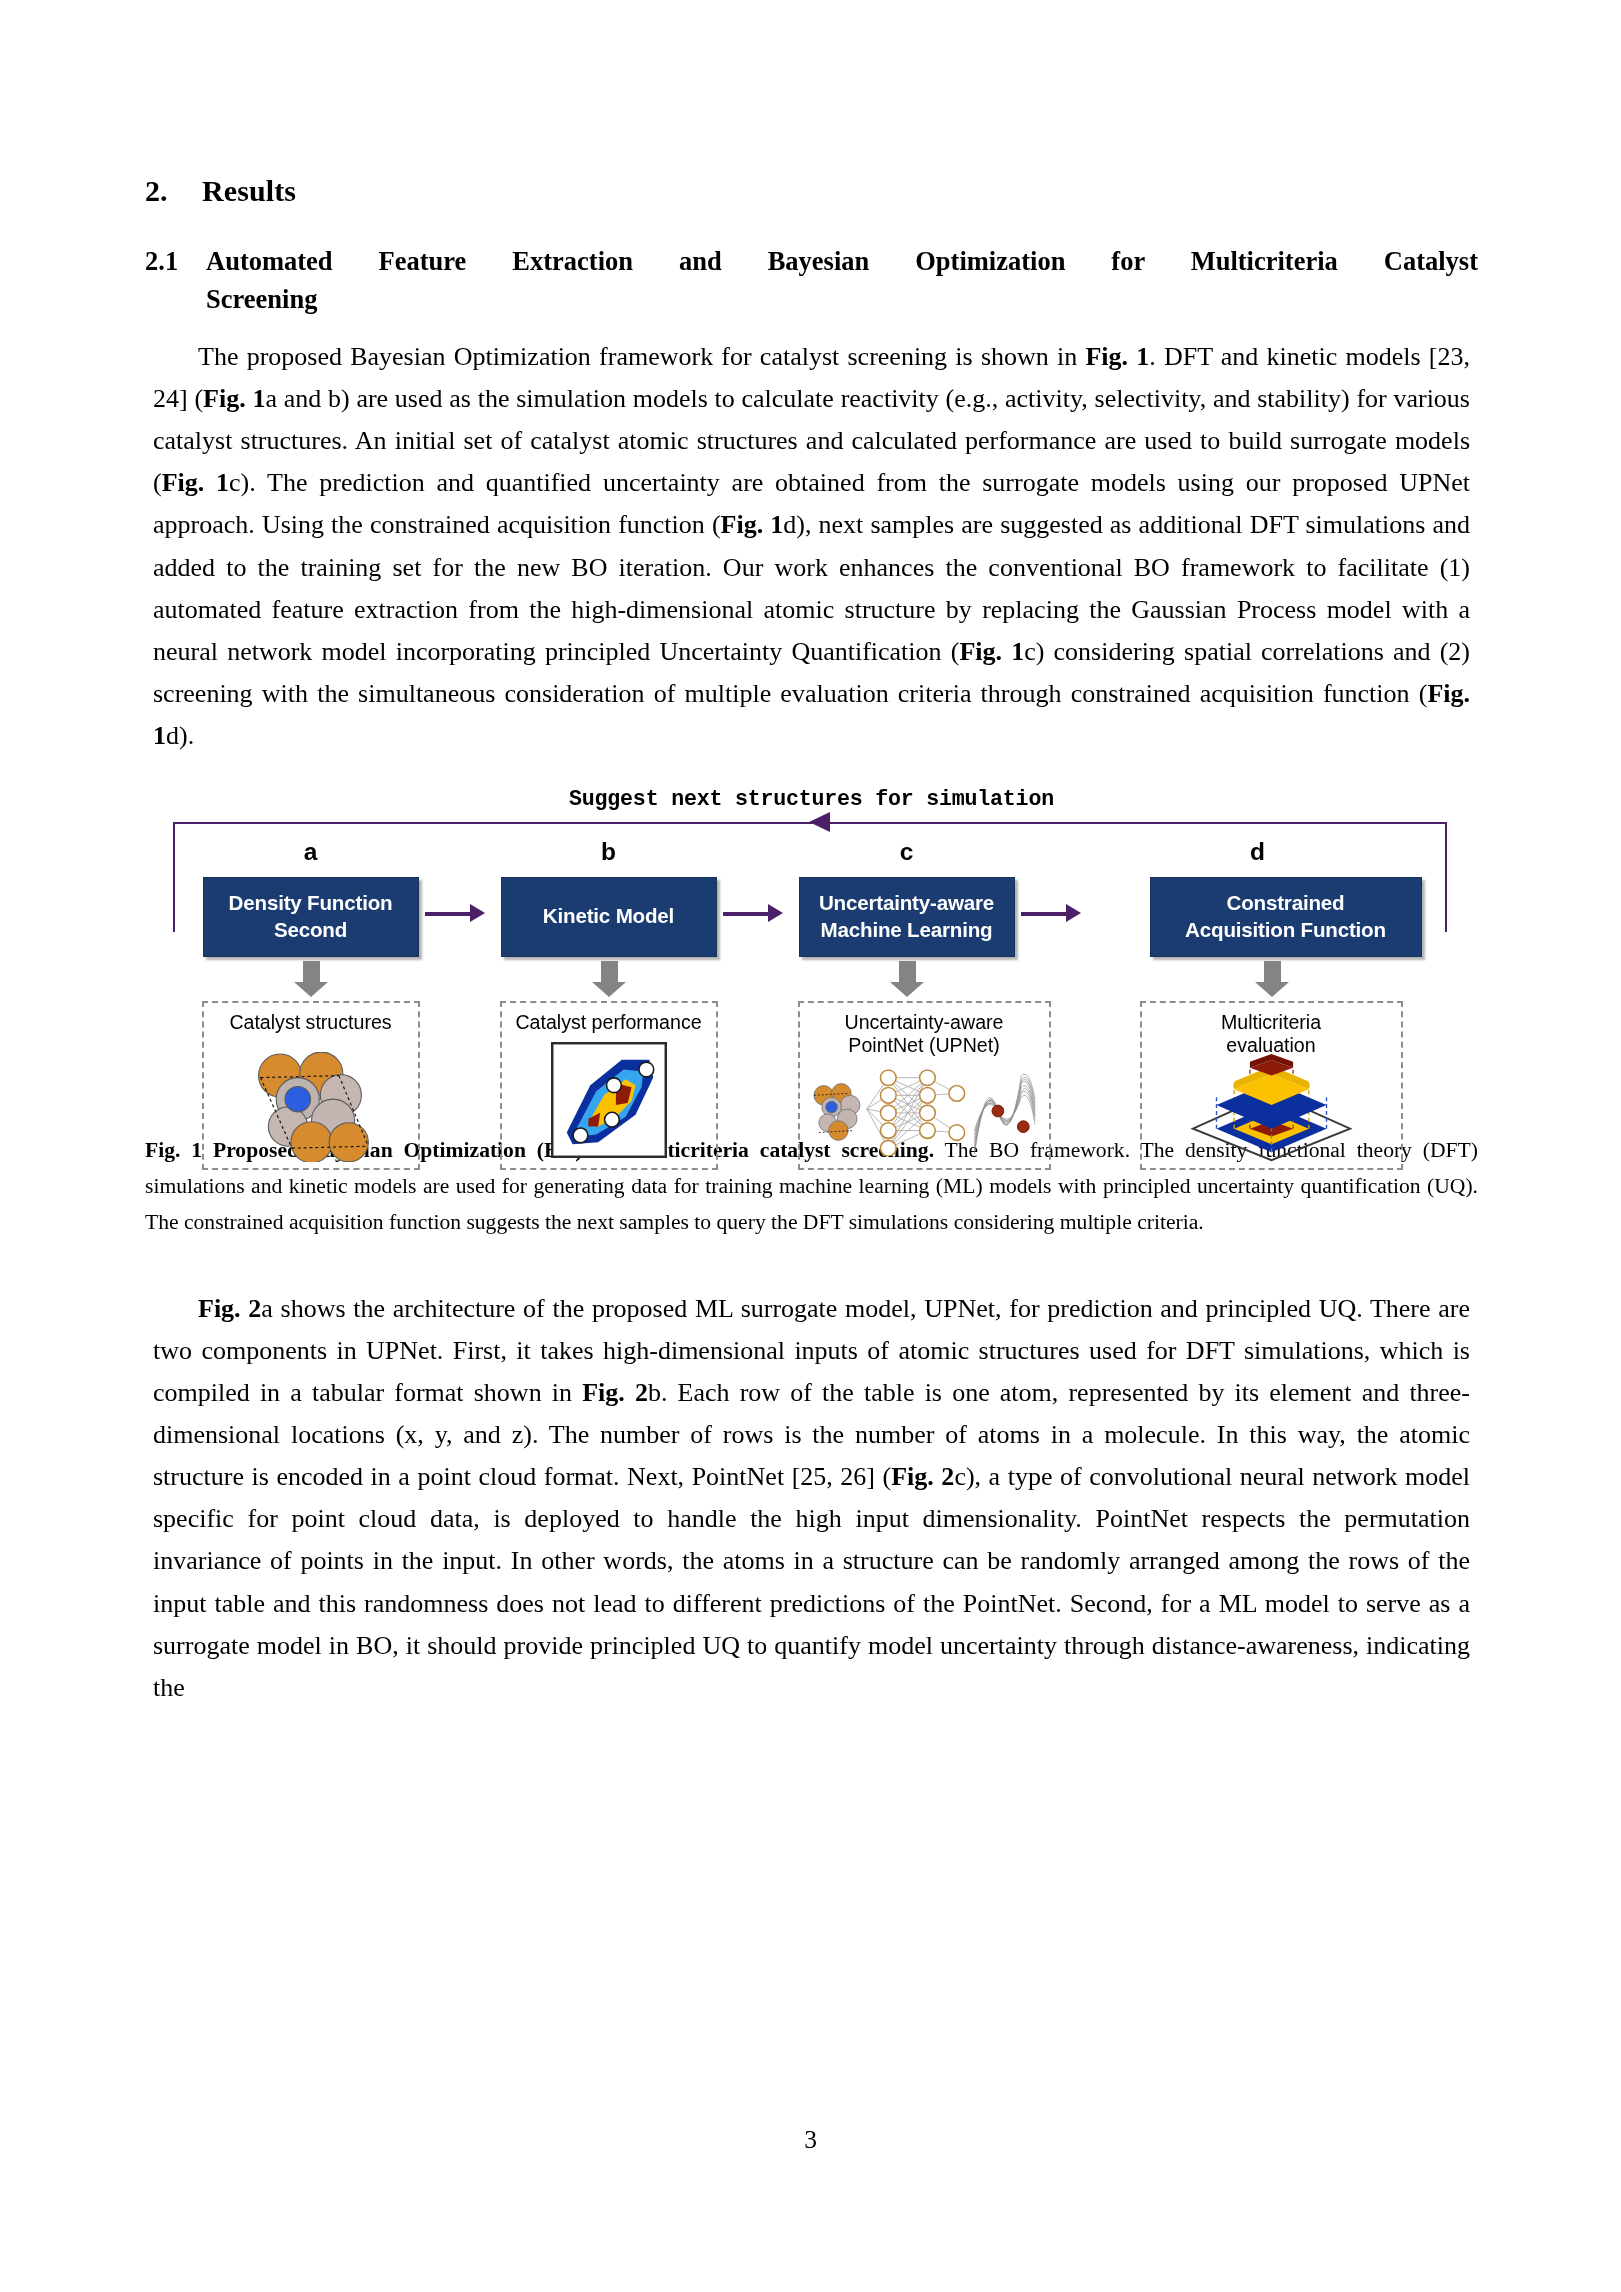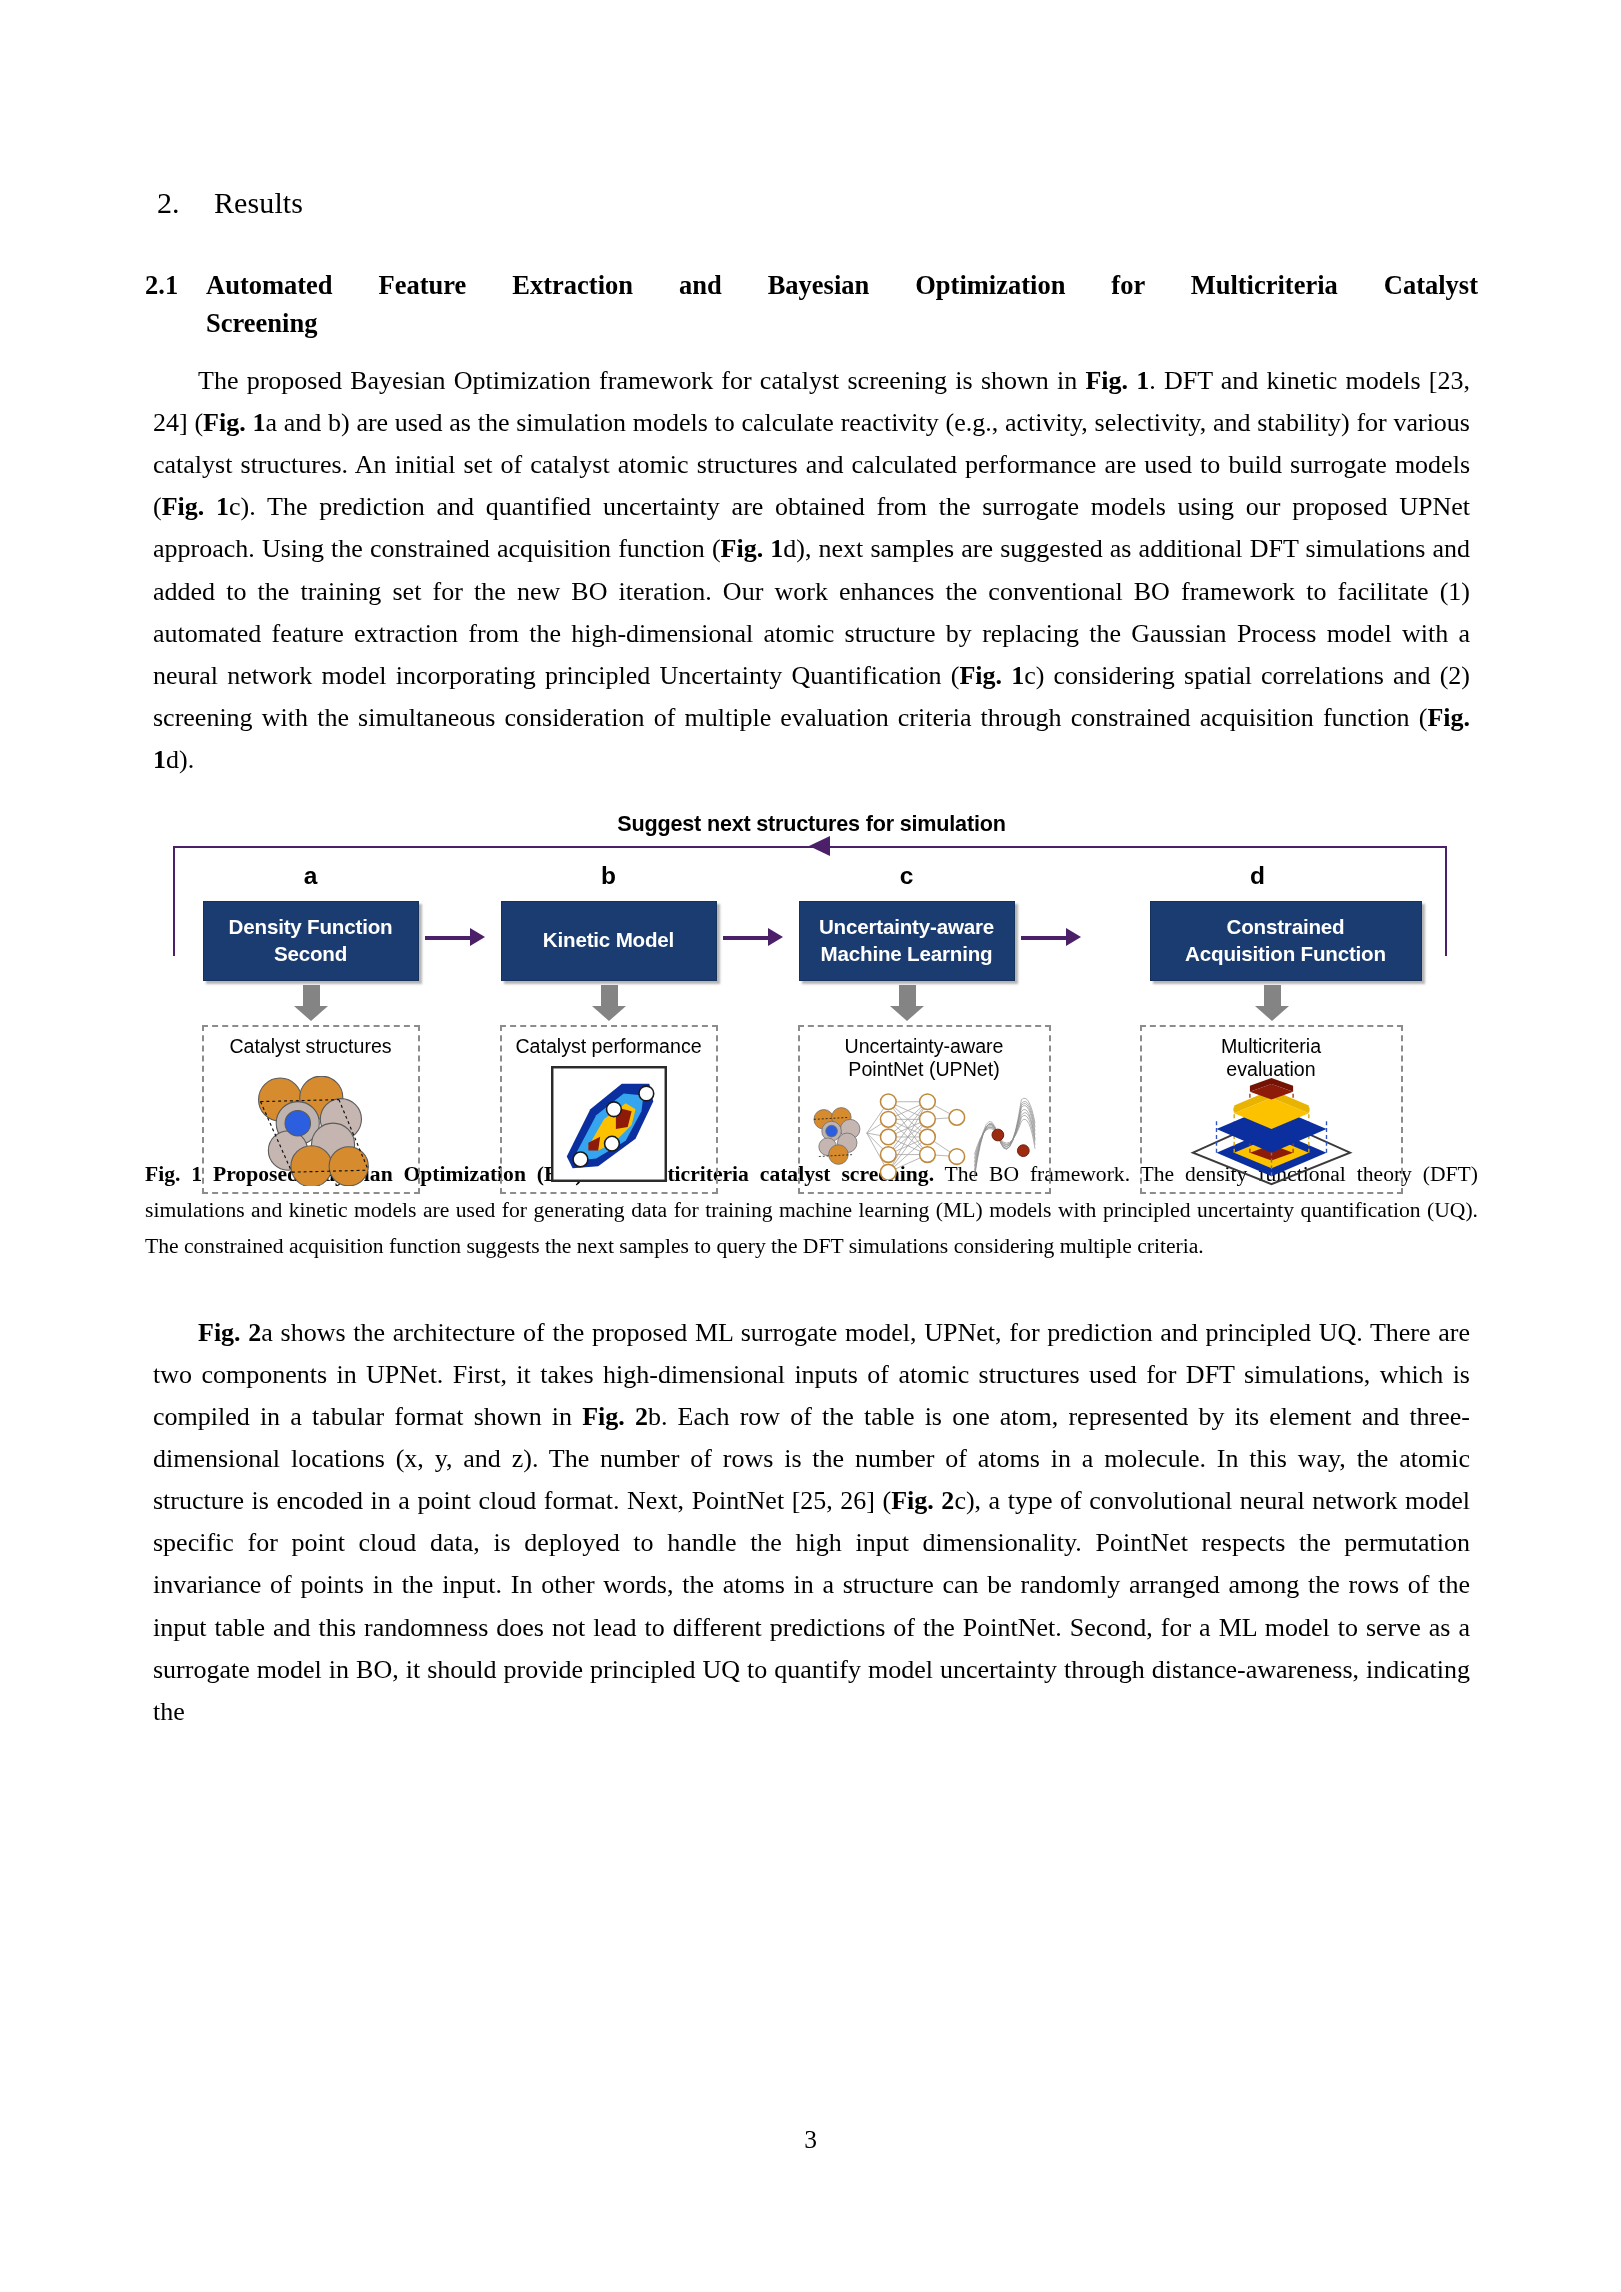--- a/index.html
+++ b/index.html
@@ -20,22 +20,22 @@
   .content {
     position: absolute;
     left: 145px;
     top: 0;
     width: 1333px;
   }
 
   
   h2.sec-title {
     font-size: 30px;
-    font-weight: normal;
-    margin: 12px;
+    font-weight: bold;
+    margin: 0;
     padding: 0;
     letter-spacing: 0.1px;
   }
   .sec-num { display: inline-block; width: 57px; }
 
   h3.subsec-title {
     font-size: 26.5px;
     font-weight: bold;
     margin: 0;
     padding: 0;
@@ -88,21 +88,21 @@
     position: relative;
     width: 1304px;
     height: 323px;
     margin: 0 auto;
   }
   .fig-title {
     position: absolute;
     left: 0; right: 0;
     top: 0;
     text-align: center;
-    font-family: Liberation Sans, sans-serif;
+    font-family: Liberation Mono, monospace;
     font-weight: bold;
     font-size: 21.6px;
     letter-spacing: -0.2px;
   }
   
   .loop {
     position: absolute;
     left: 13.7px;
     top: 35px;
     width: 1274px;

